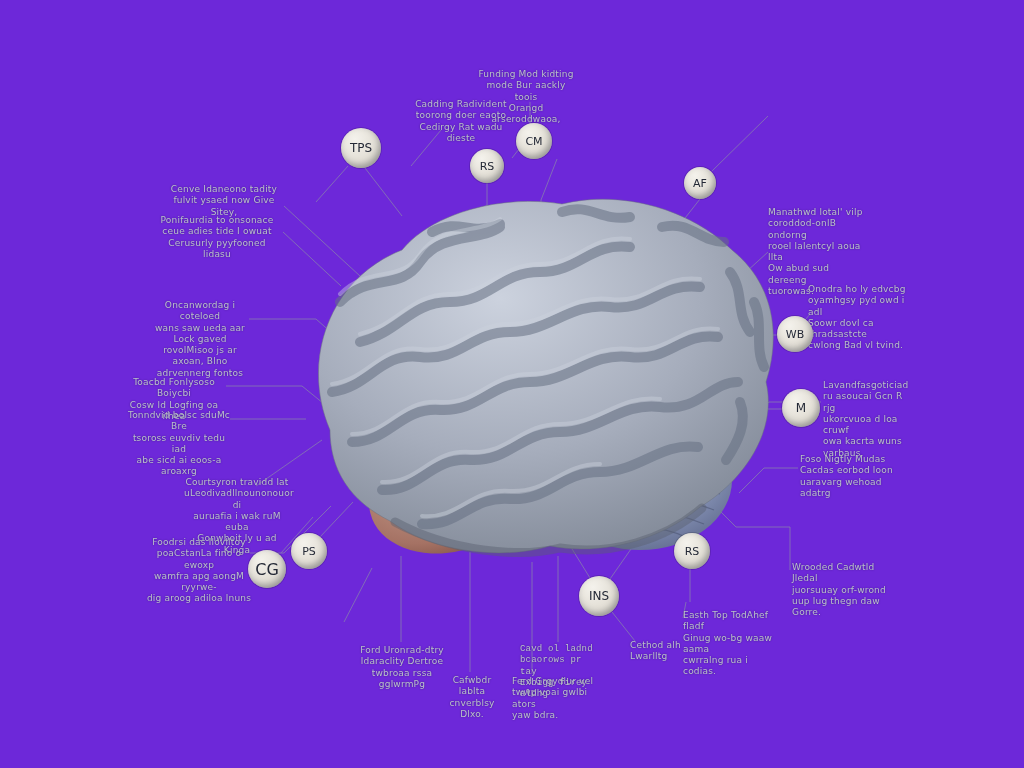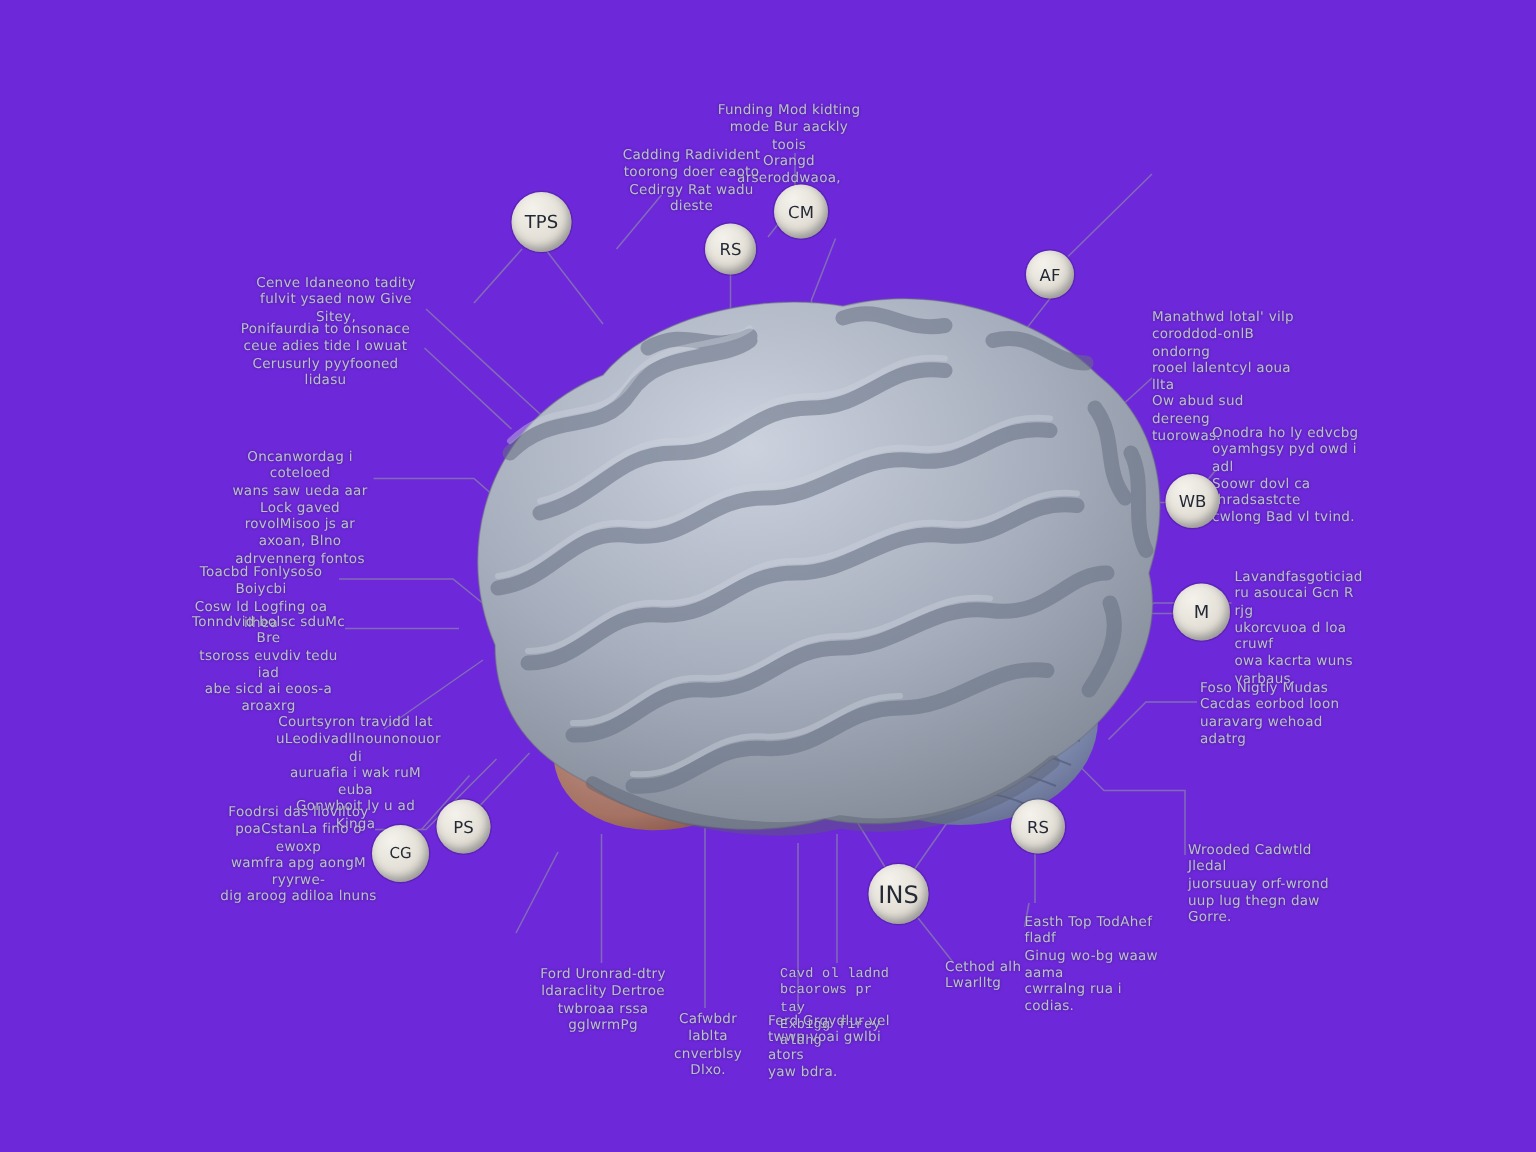--- a/index.html
+++ b/index.html
@@ -56,23 +56,23 @@
   .lbl-r5{left:792px;top:562px;width:102px;}
   .lbl-r6{left:683px;top:610px;width:96px;}
   
   .b-tps{left:341px;top:128px;width:40px;height:40px;font-size:12px;}
   .b-rs1{left:470px;top:149px;width:34px;height:34px;font-size:11px;}
   .b-cm{left:516px;top:123px;width:36px;height:36px;font-size:11px;}
   .b-af{left:684px;top:167px;width:32px;height:32px;font-size:11px;}
   .b-wb{left:777px;top:316px;width:36px;height:36px;font-size:11px;}
   .b-m{left:782px;top:389px;width:38px;height:38px;font-size:12px;}
   .b-rs2{left:674px;top:533px;width:36px;height:36px;font-size:11px;}
-  .b-ins{left:579px;top:576px;width:40px;height:40px;font-size:16px;}
+  .b-ins{left:579px;top:576px;width:40px;height:40px;font-size:12px;}
   .b-ps{left:291px;top:533px;width:36px;height:36px;font-size:11px;}
-  .b-cg{left:248px;top:550px;width:38px;height:38px;font-size:10px;}
+  .b-cg{left:248px;top:550px;width:38px;height:38px;font-size:16px;}
 </style>
 </head>
 <body>
 
 <div class="canvas">
 
   <svg class="layer" width="1024" height="768" viewBox="0 0 1024 768">
     <g fill="none" stroke="#8e95a3" stroke-width="1" opacity="0.62">
       <polyline points="365,168 402,216"></polyline>
       <polyline points="348,166 316,202"></polyline>

